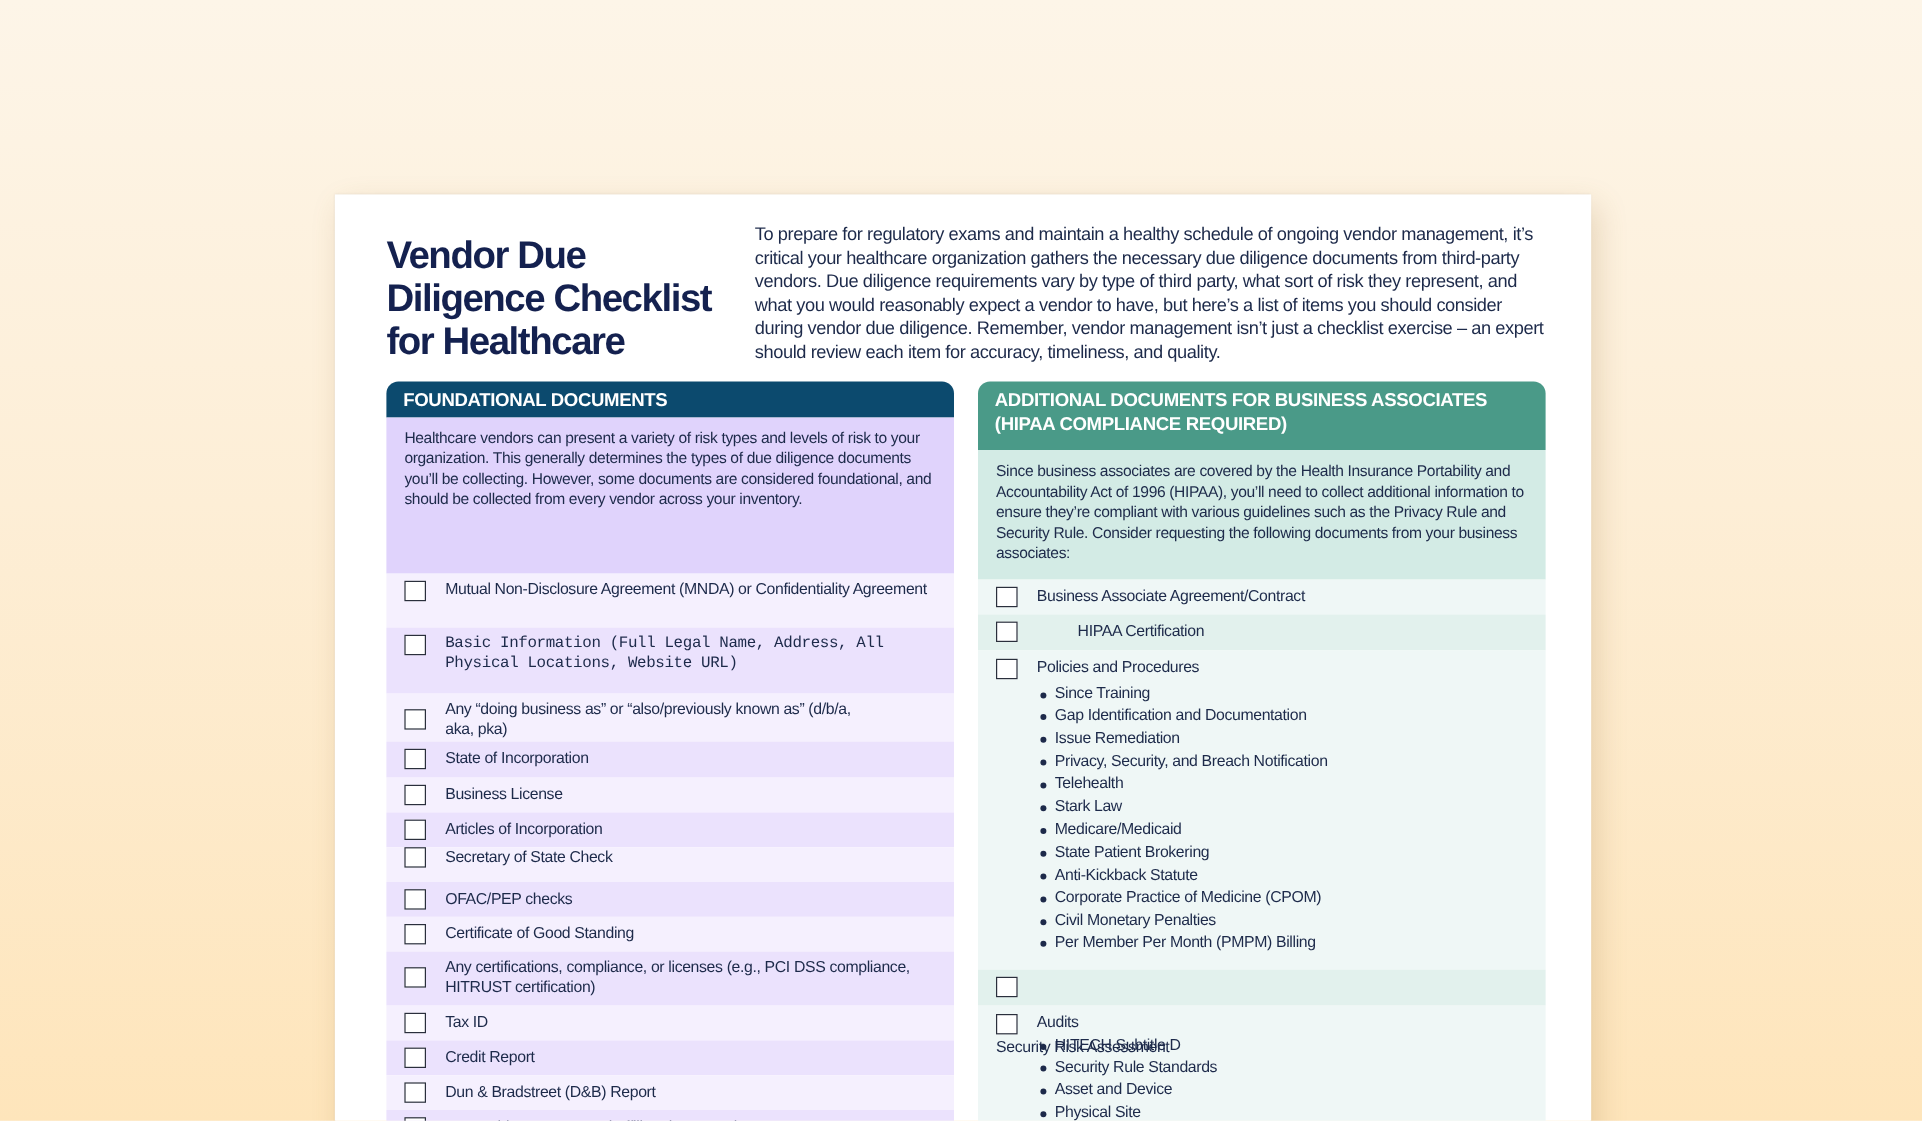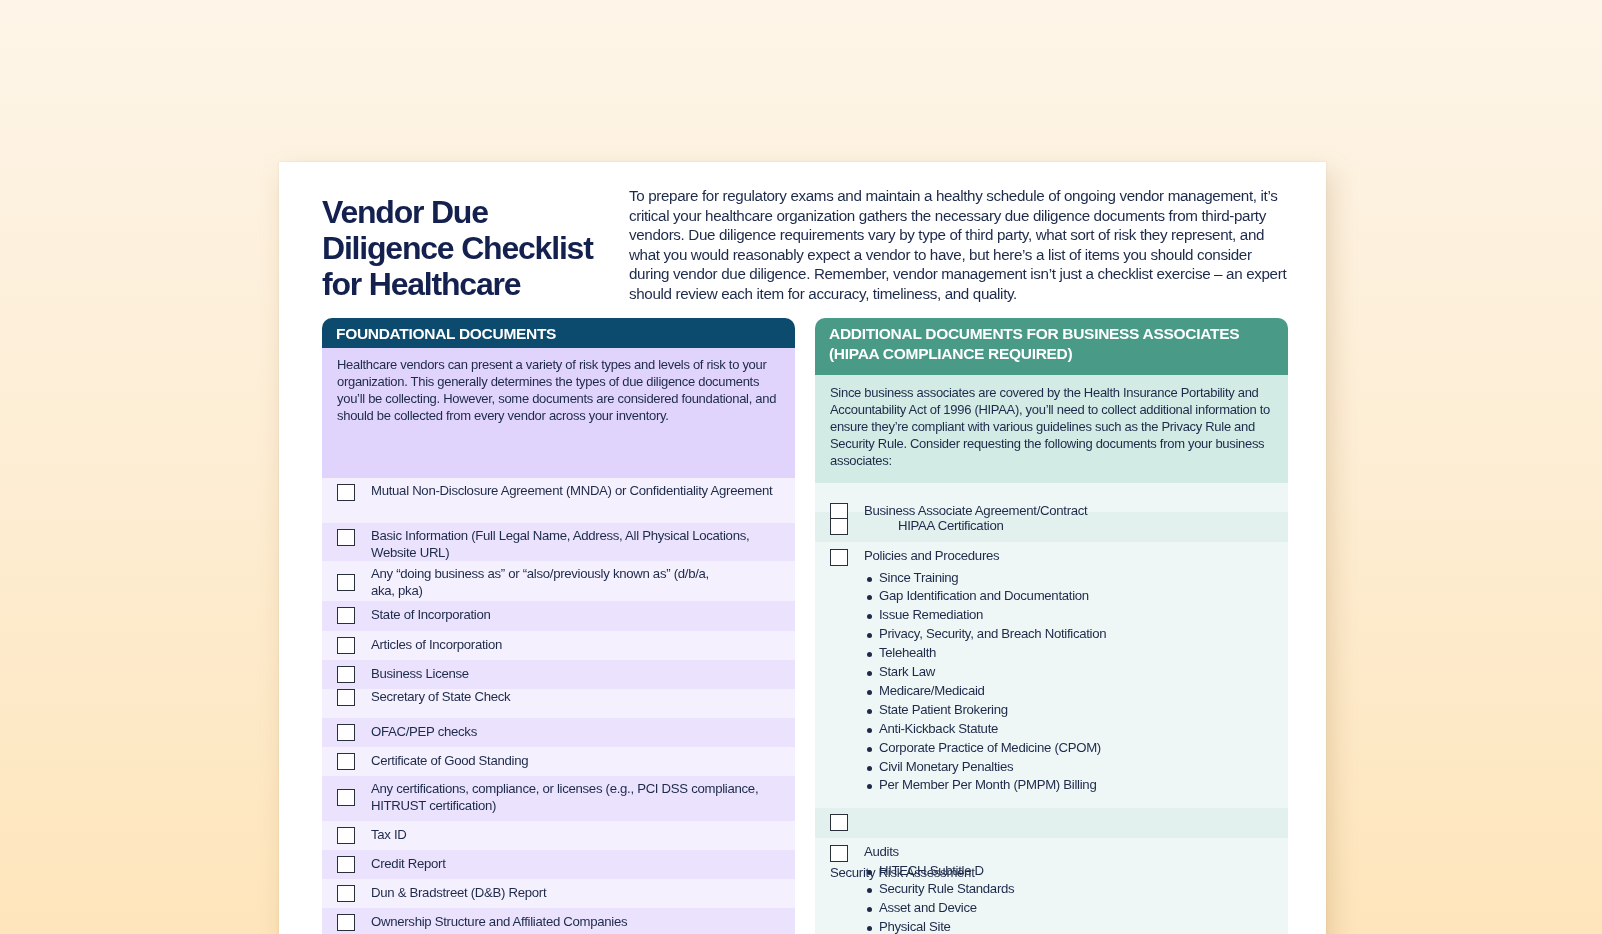--- a/index.html
+++ b/index.html
@@ -123,39 +123,39 @@
   <p class="intro">To prepare for regulatory exams and maintain a healthy schedule of ongoing vendor management, it’s critical your healthcare organization gathers the necessary due diligence documents from third-party vendors. Due diligence requirements vary by type of third party, what sort of risk they represent, and what you would reasonably expect a vendor to have, but here’s a list of items you should consider during vendor due diligence. Remember, vendor management isn’t just a checklist exercise – an expert should review each item for accuracy, timeliness, and quality.</p>
 
   <section class="col left">
     <div class="col-header">Foundational Documents</div>
     <div class="col-desc">Healthcare vendors can present a variety of risk types and levels of risk to your organization. This generally determines the types of due diligence documents you’ll be collecting. However, some documents are considered foundational, and should be collected from every vendor across your inventory.</div>
 
     <div class="item" style="height:45px;">
       <span class="check"></span>
       <span class="item-body">Mutual Non-Disclosure Agreement (MNDA) or Confidentiality Agreement</span>
     </div>
-    <div class="item" style="height:38px;">
+    <div class="item" style="height:55px;font-family:Liberation Mono, monospace;">
       <span class="check"></span>
       <span class="item-body">Basic Information (Full Legal Name, Address, All Physical Locations, Website URL)</span>
     </div>
     <div class="item" style="height:40px; padding-right:60px;">
       <span class="check" style="margin-top:8px;"></span>
       <span class="item-body">Any “doing business as” or “also/previously known as” (d/b/a, aka, pka)</span>
     </div>
     <div class="item single" style="height:30px; padding-top:6px;">
       <span class="check"></span>
       <span class="item-body">State of Incorporation</span>
     </div>
     <div class="item single" style="height:29px; padding-top:6px;">
       <span class="check"></span>
+      <span class="item-body">Business License</span>
+    </div>
+    <div class="item single" style="height:29px; padding-top:6px;">
+      <span class="check"></span>
       <span class="item-body">Articles of Incorporation</span>
-    </div>
-    <div class="item single" style="height:29px; padding-top:6px;">
-      <span class="check"></span>
-      <span class="item-body">Business License</span>
     </div>
     <div class="item single" style="height:29px; padding-top:0;">
       <span class="check"></span>
       <span class="item-body">Secretary of State Check</span>
     </div>
     <div class="item single" style="height:29px; padding-top:6px;">
       <span class="check"></span>
       <span class="item-body">OFAC/PEP checks</span>
     </div>
     <div class="item single" style="height:29px; padding-top:6px;">
@@ -185,21 +185,21 @@
     <div class="item single" style="height:29px; padding-top:6px;">
       <span class="check"></span>
       <span class="item-body">Vendor Complaints Research Findings</span>
     </div>
   </section>
 
   <section class="col right">
     <div class="col-header">Additional Documents for Business Associates (HIPAA Compliance Required)</div>
     <div class="col-desc">Since business associates are covered by the Health Insurance Portability and Accountability Act of 1996 (HIPAA), you’ll need to collect additional information to ensure they’re compliant with various guidelines such as the Privacy Rule and Security Rule. Consider requesting the following documents from your business associates:</div>
 
-    <div class="item a single" style="height:29px; padding-top:20px;">
+    <div class="item a single" style="height:29px; padding-top:6px;">
       <span class="check"></span>
       <span class="item-body">Business Associate Agreement/Contract</span>
     </div>
     <div class="item b single" style="height:30px; padding-top:6px;">
       <span class="check"></span>
       <span class="item-body">HIPAA Certification</span>
     </div>
     <div class="item a" style="height:266px; padding-top:6px;">
       <span class="check"></span>
       <div class="item-body">

